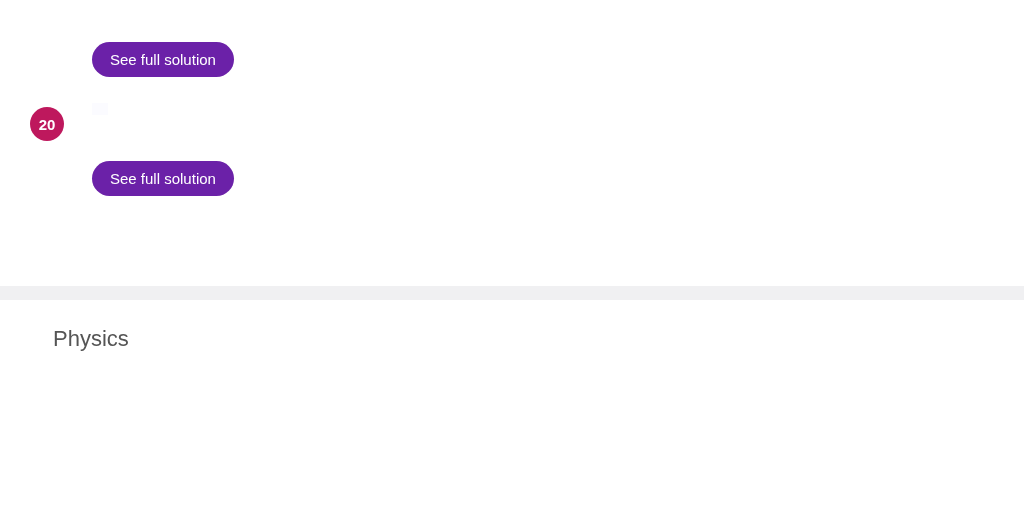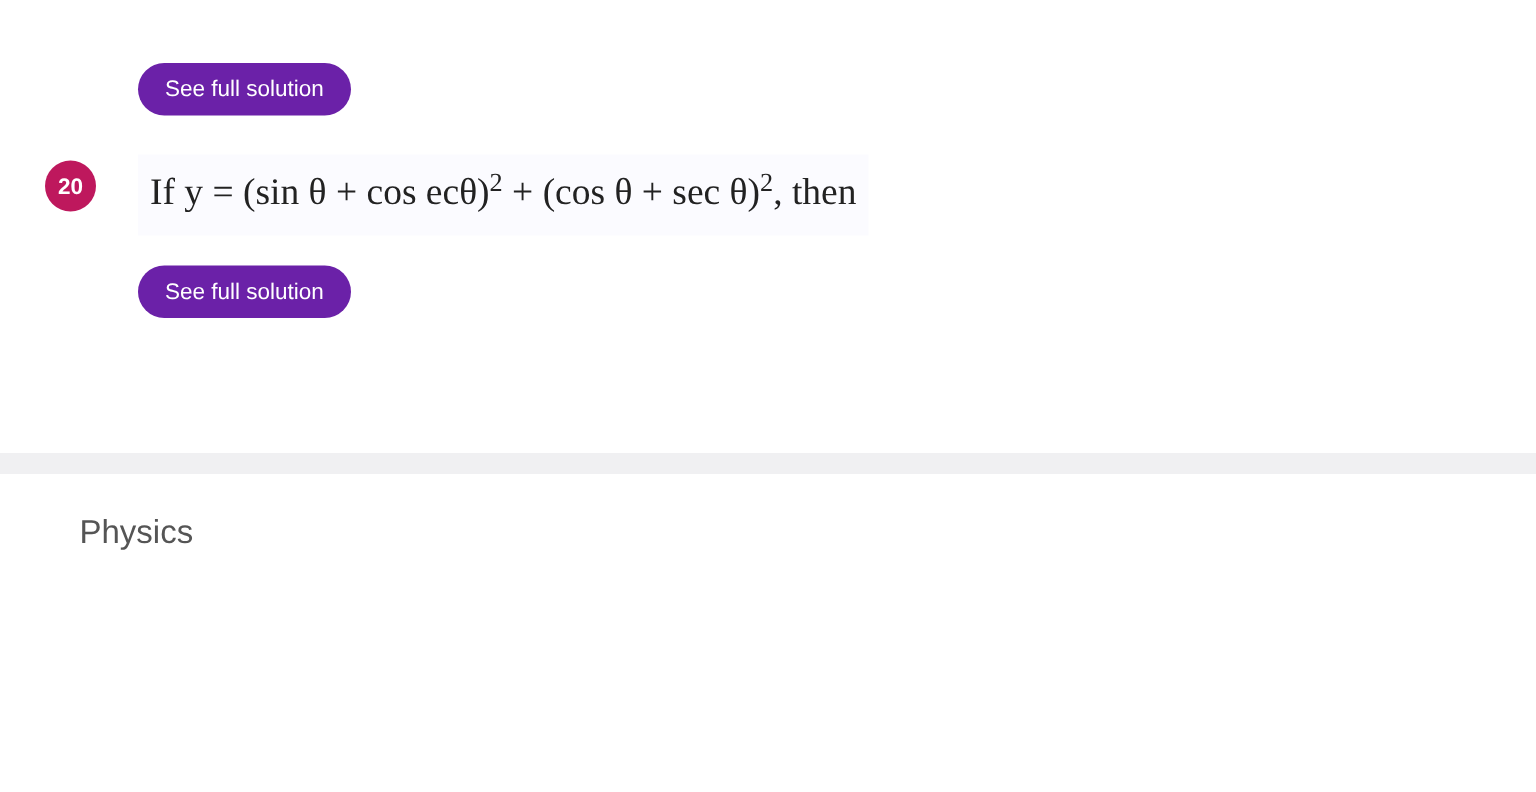--- a/index.html
+++ b/index.html
@@ -102,21 +102,20 @@
   </style>
 </head>
 <body>
 
 <div class="content-area">
   <button class="solution-btn">See full solution</button>
 
   <div class="question-row">
     <div class="question-badge">20</div>
     <div class="question-body">
-      <div class="question-line1"><span>If  y = (sin θ + cos ecθ)</span><sup>2</sup><span> + (cos θ + sec θ)</span><sup>2</sup><span>,  then</span></div>
     </div>
   </div>
 
   <button class="solution-btn-2">See full solution</button>
 </div>
 
 <div class="section-divider"></div>
 
 <div class="subject-heading">Physics</div>
 

